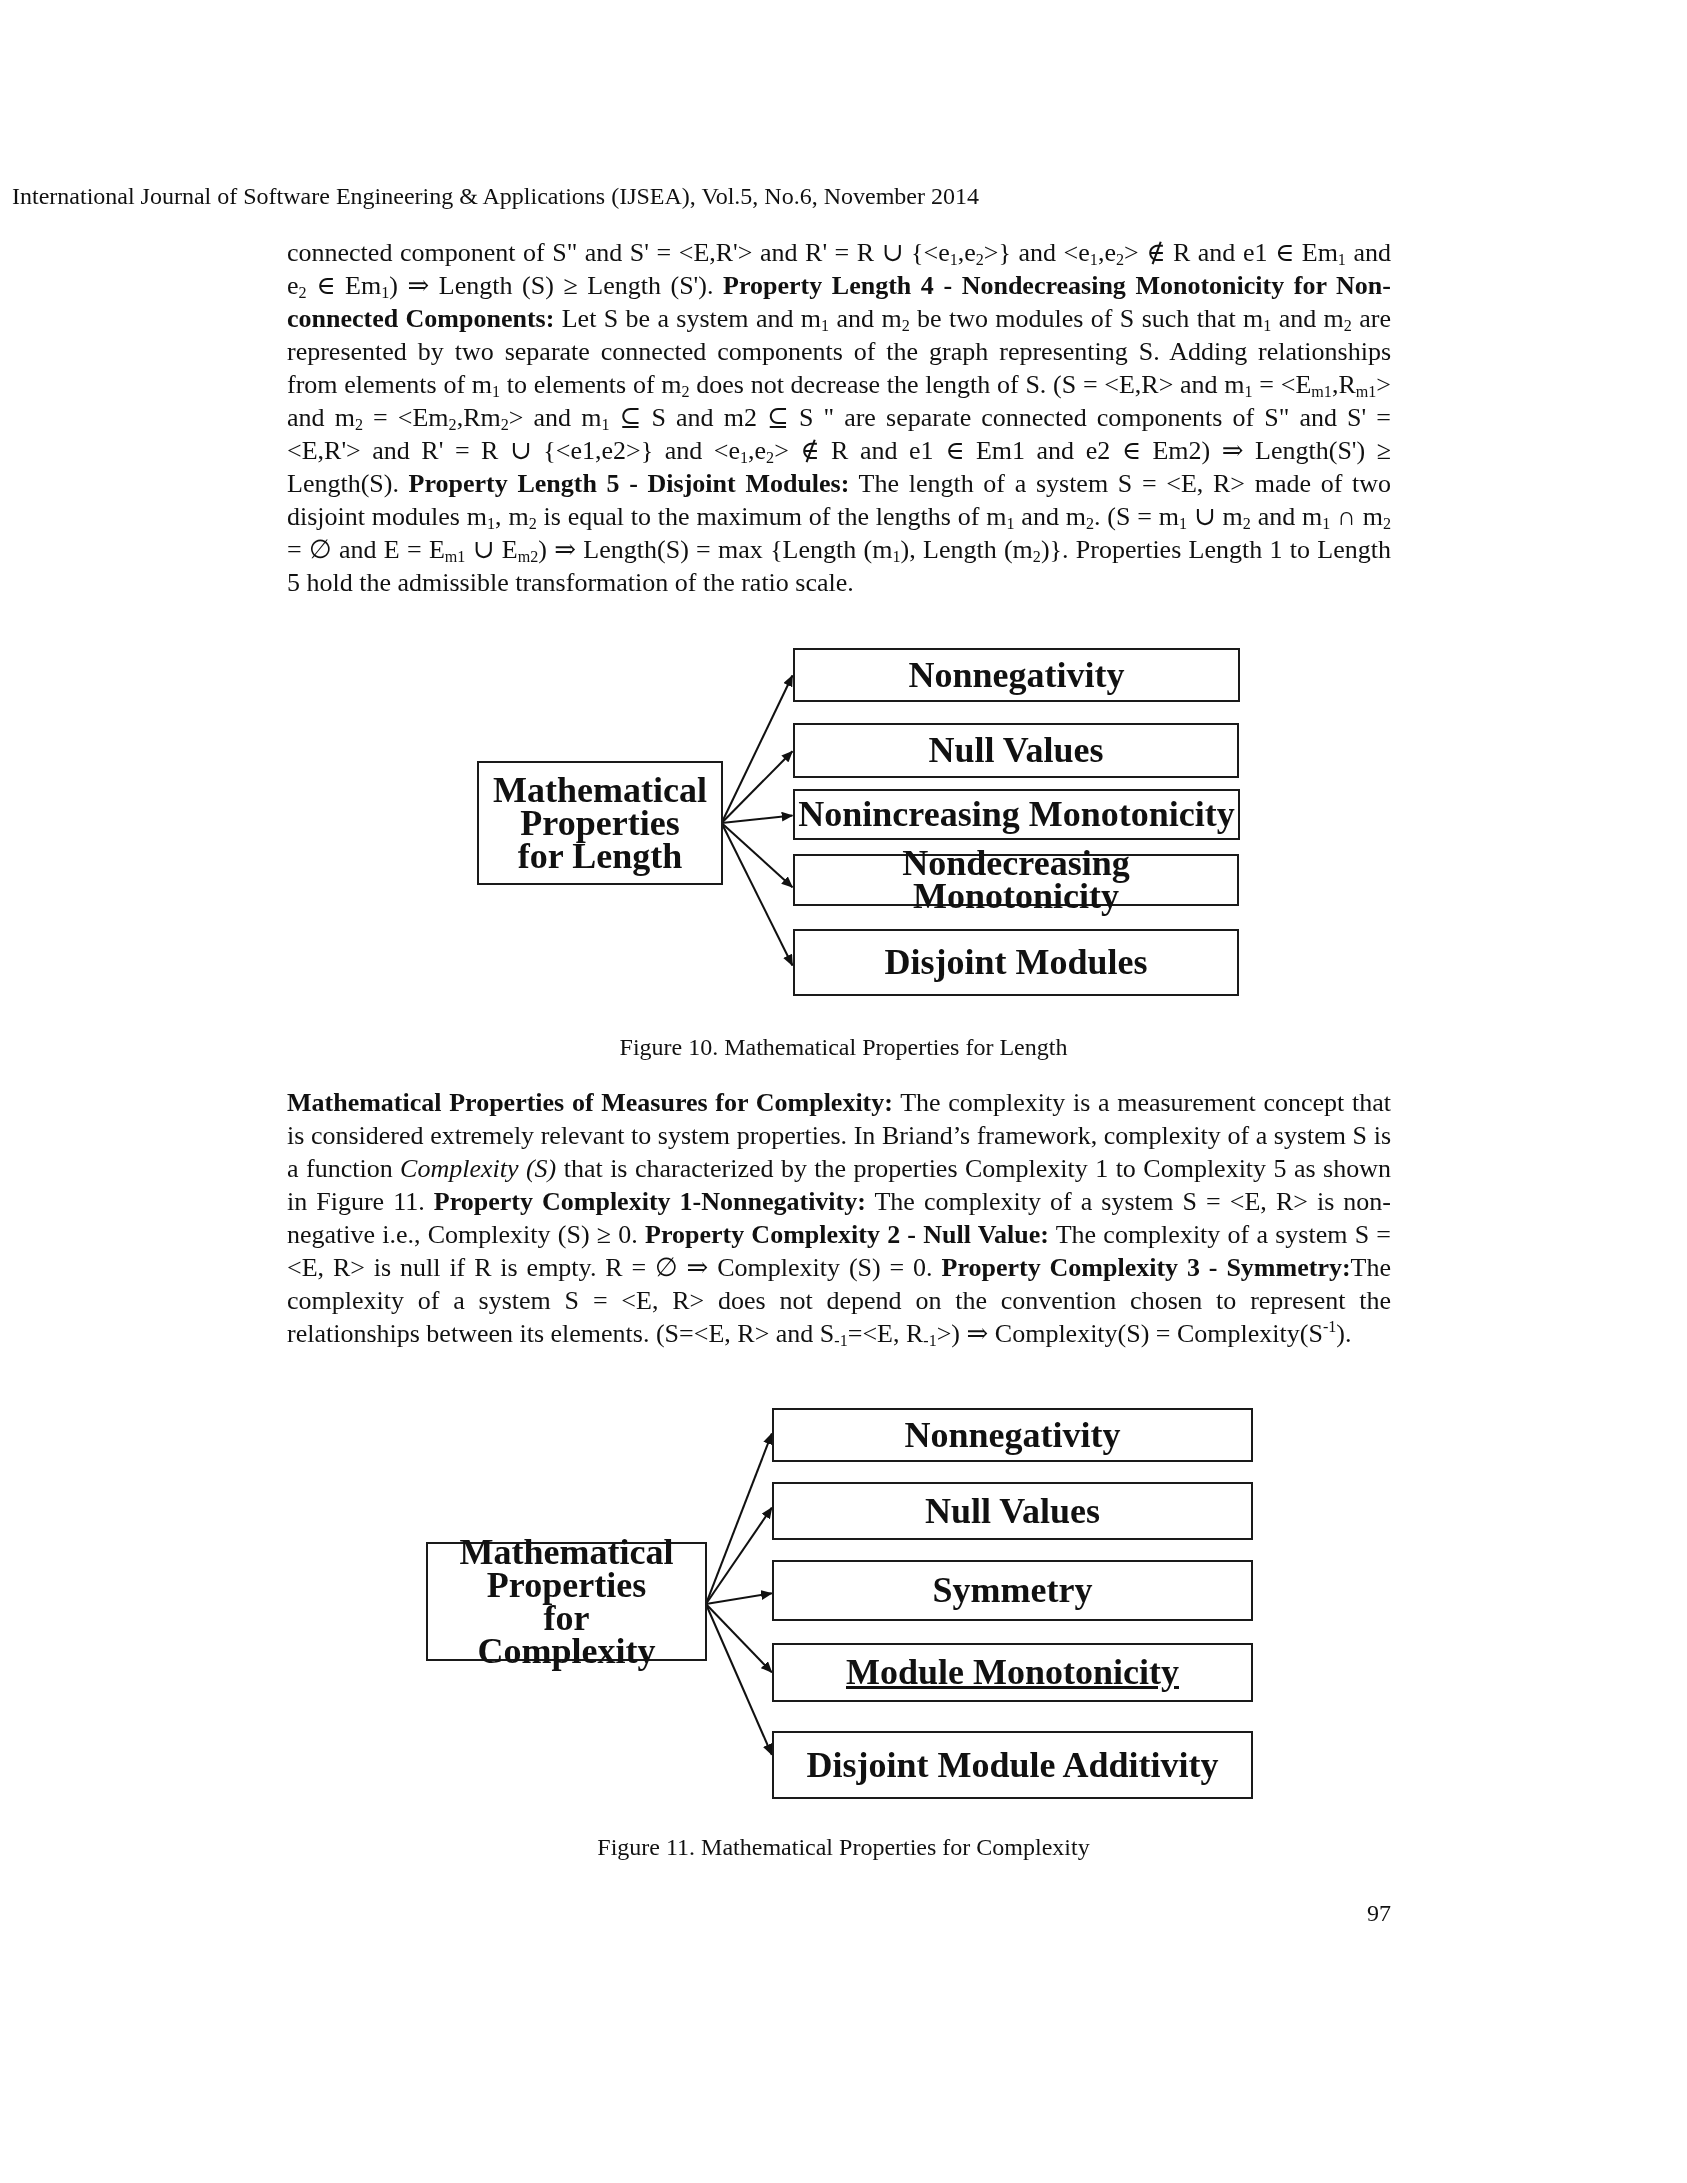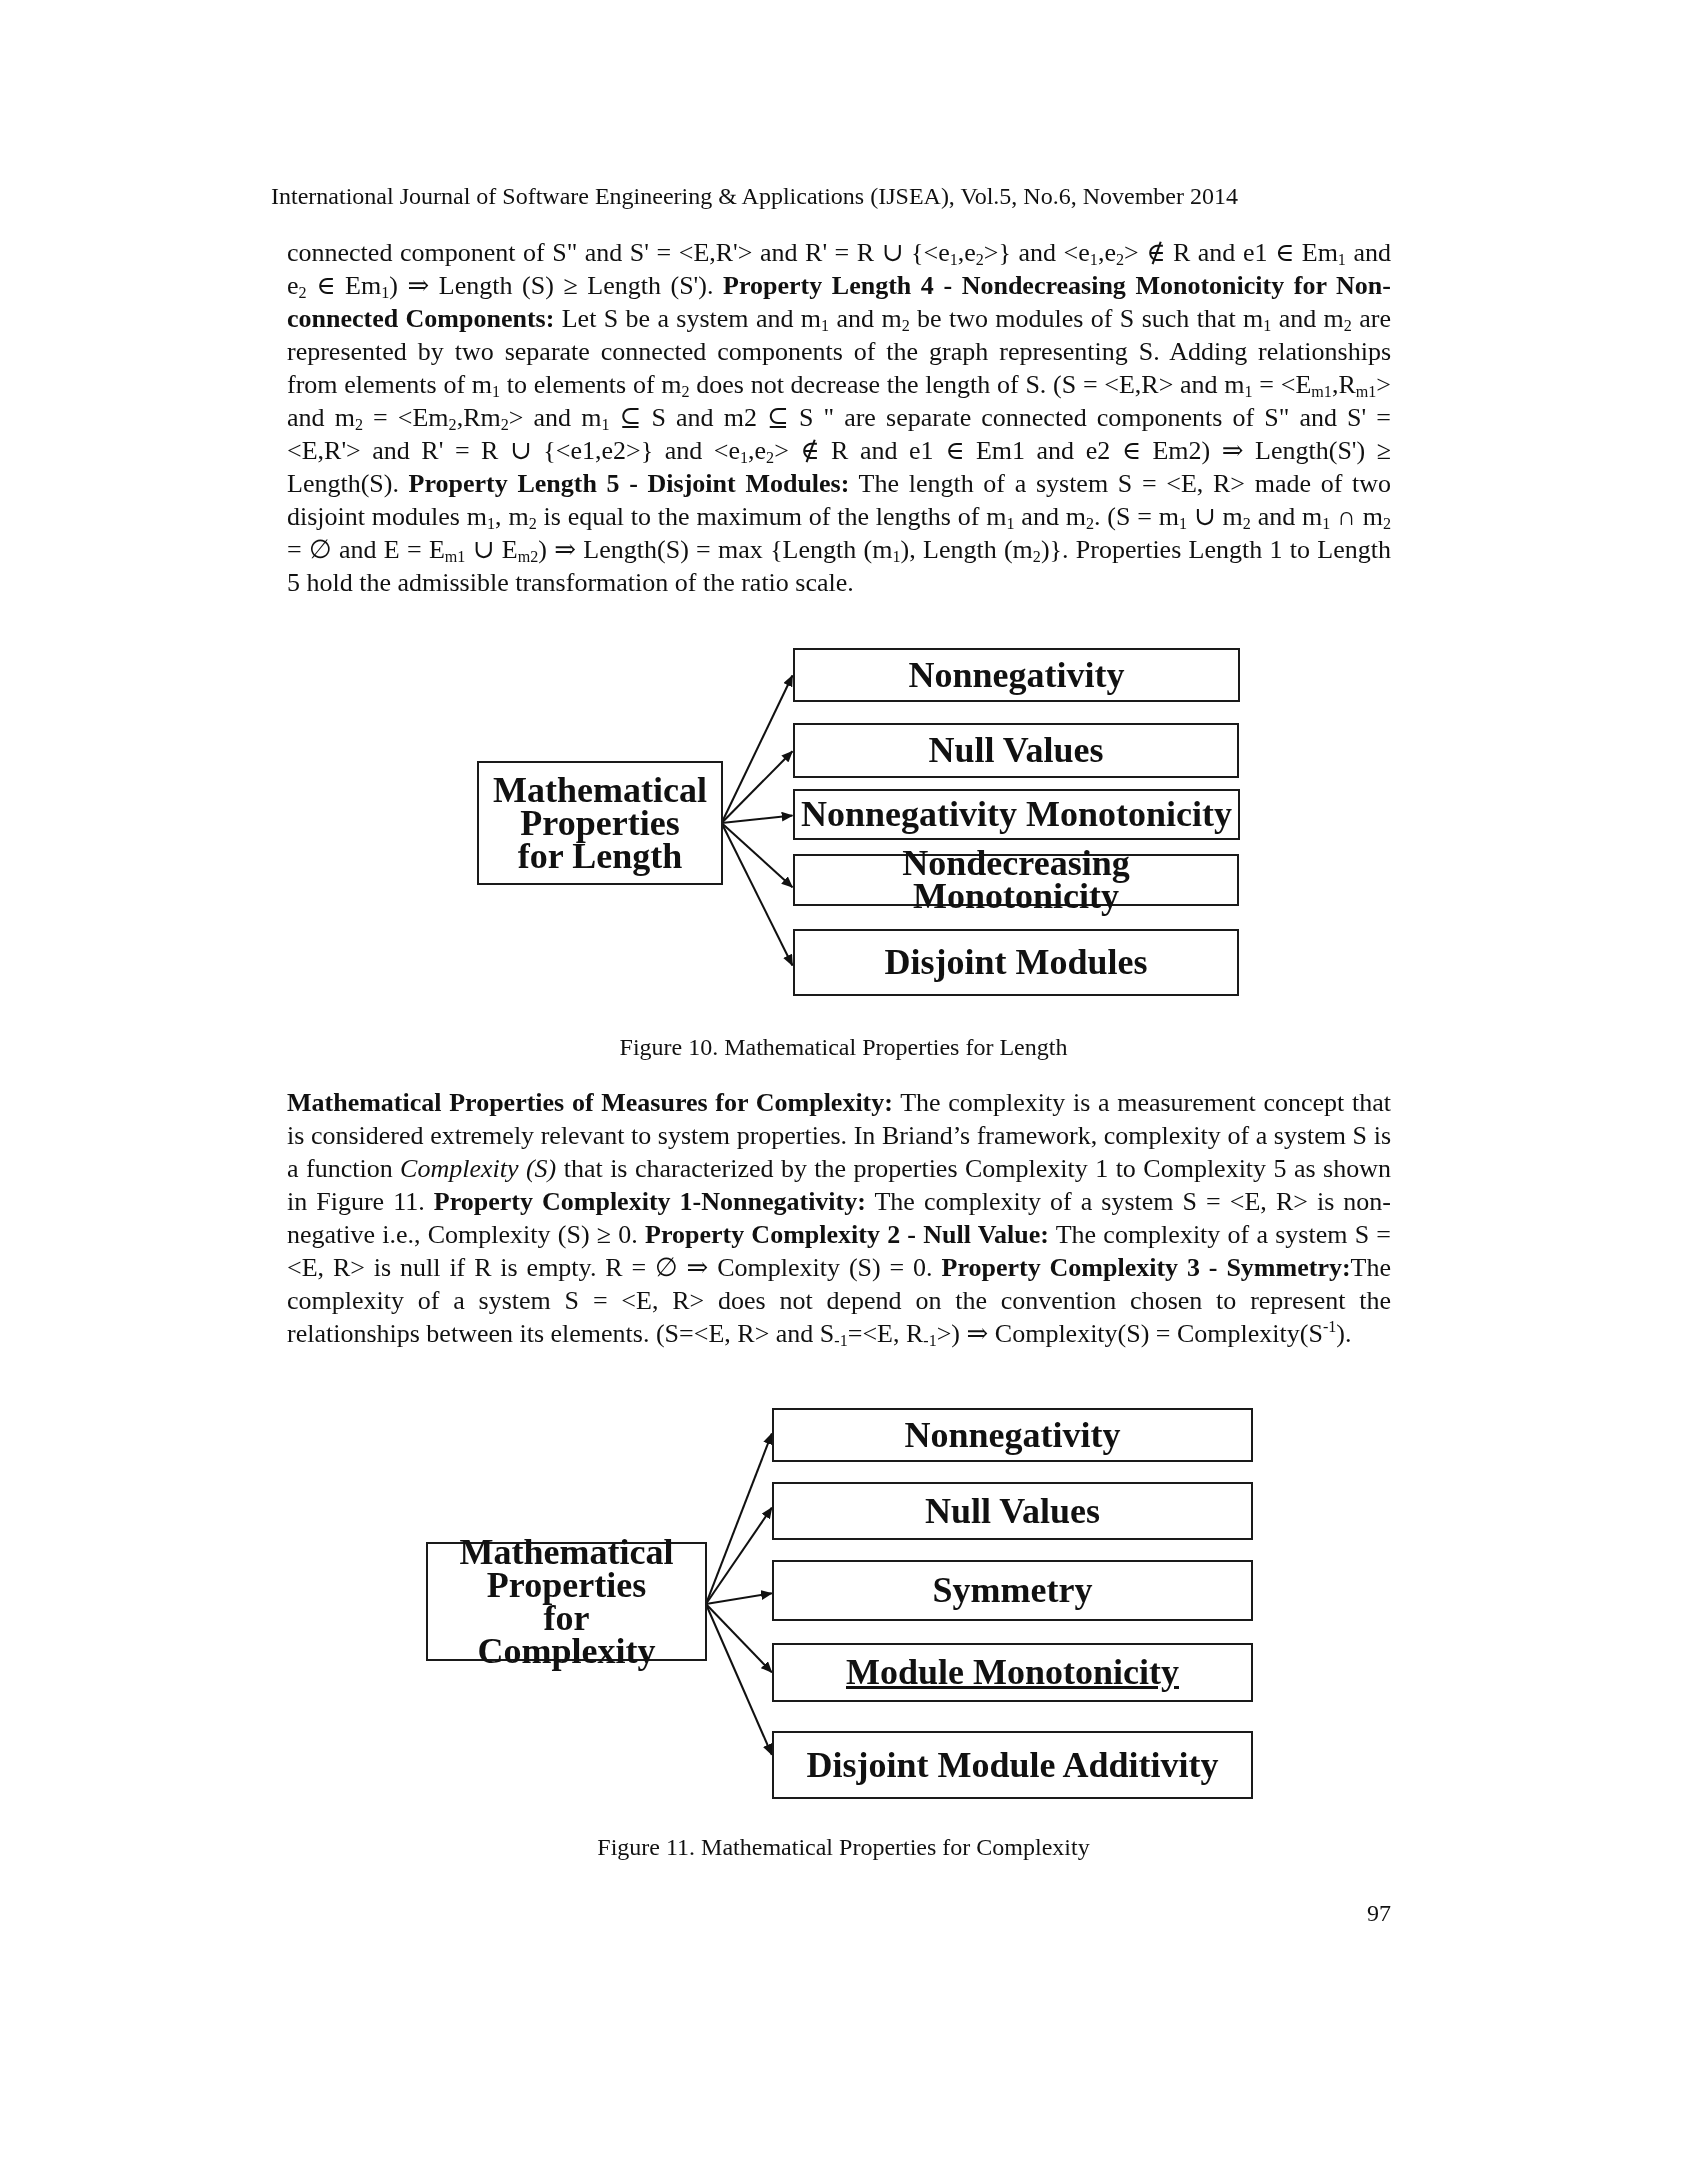--- a/index.html
+++ b/index.html
@@ -1,17 +1,17 @@
 <!DOCTYPE html>
 <html style="font-size:13px"><head>
 <meta charset="utf-8">
 <style>
   html, body { margin:0; padding:0; background:#ffffff; }
   body { width:1687px; height:2183px; position:relative; font-family:"Liberation Serif", "DejaVu Serif", serif; color:#111; }
-  .header { position:absolute; top:183px; left:0; width:1509px; text-align:center; font-size:24px; }
+  .header { position:absolute; top:183px; left:0; width:1509px; font-size:24px;padding-left:12px; }
   .body-text { position:absolute; left:287px; width:1104px; font-size:26px; line-height:33px; text-align:justify; }
   .body-text b { font-weight:bold; }
   .body-text sub { font-size:0.62em; vertical-align:-0.25em; line-height:0; }
   .body-text sup { font-size:0.62em; vertical-align:0.6em; line-height:0; }
   #para1 { top:236px; }
   #para2 { top:1086px; }
   .figure { position:absolute; left:0; width:1687px; }
   .figure svg { position:absolute; left:0; top:0; }
   .box { position:absolute; border:2.5px solid #1a1a1a; box-sizing:border-box; display:flex; align-items:center; justify-content:center; text-align:center; font-weight:bold; font-size:36px; line-height:33px; background:#fff; }
   .caption { position:absolute; left:0; width:1687px; text-align:center; font-size:24px; }
@@ -35,21 +35,21 @@
       <line x1="876" y1="999" x2="962" y2="820"></line>
       <line x1="876" y1="999" x2="962" y2="912"></line>
       <line x1="876" y1="999" x2="962" y2="990"></line>
       <line x1="876" y1="999" x2="962" y2="1077"></line>
       <line x1="876" y1="999" x2="962" y2="1172"></line>
     </g>
   </svg>
   <div class="box" style="left:477px; top:761px; width:246px; height:124px; padding:0 25px;">Mathematical Properties for Length</div>
   <div class="box" style="left:793px; top:648px; width:447px; height:54px;">Nonnegativity</div>
   <div class="box" style="left:793px; top:723px; width:446px; height:55px;">Null Values</div>
-  <div class="box" style="left:793px; top:789px; width:447px; height:51px;">Nonnegativity  Monotonicity</div>
+  <div class="box" style="left:793px; top:789px; width:447px; height:51px;">Nonincreasing  Monotonicity</div>
   <div class="box" style="left:793px; top:854px; width:446px; height:52px;">Nondecreasing Monotonicity</div>
   <div class="box" style="left:793px; top:929px; width:446px; height:67px;">Disjoint Modules</div>
 </div>
 <div class="caption" style="top:1034px;">Figure 10. Mathematical Properties for Length</div>
 
 <div class="body-text" id="para2"><b>Mathematical Properties of Measures for Complexity:</b><span> The complexity is a measurement concept that is considered extremely relevant to system properties. In Briand’s framework, complexity of a system S is a function </span><i>Complexity (S)</i><span> that is characterized by the properties Complexity 1 to Complexity 5 as shown in Figure 11. </span><b>Property Complexity 1-Nonnegativity:</b><span> The complexity of a system S = &lt;E, R&gt; is non-negative i.e., Complexity (S) ≥ 0. </span><b>Property Complexity 2 - Null Value:</b><span> The complexity of a system S = &lt;E, R&gt; is null if R is empty.  R = ∅ ⇒ Complexity (S) = 0. </span><b>Property Complexity 3 - Symmetry:</b><span>The complexity of a system S = &lt;E, R&gt; does not depend on the convention chosen to represent the relationships between its elements. (S=&lt;E, R&gt; and S</span><sub>-1</sub><span>=&lt;E, R</span><sub>-1</sub><span>&gt;) ⇒ Complexity(S) = Complexity(S</span><sup>-1</sup><span>).</span></div>
 
 <div class="figure" style="top:0;">
   <svg width="1687" height="1895" viewBox="0 0 2048 2300">
     <defs>

